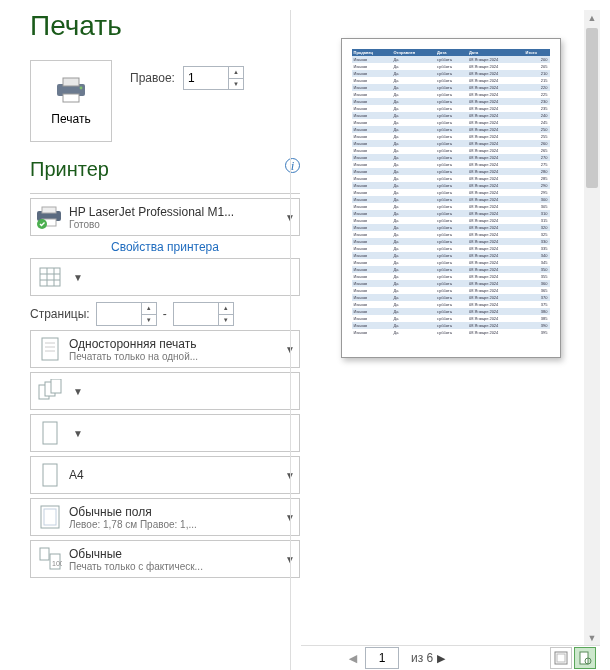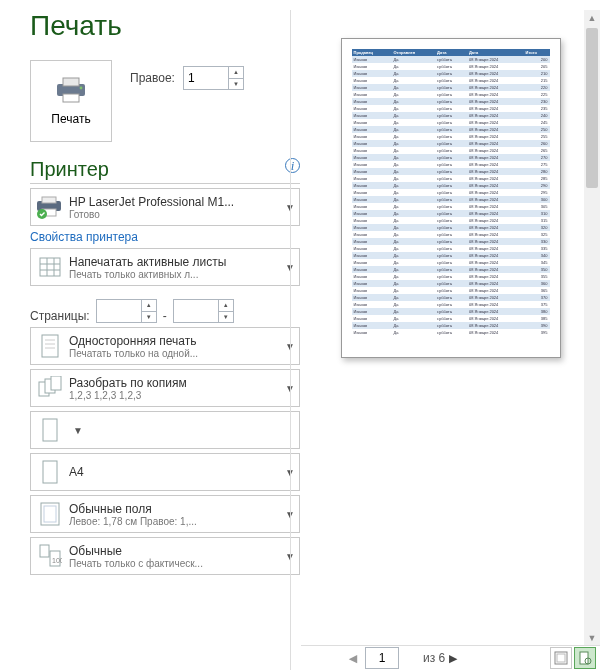--- a/index.html
+++ b/index.html
@@ -12,32 +12,32 @@
   .print-btn{width:80px;height:80px;border:1px solid #c8c8c8;background:#fff;display:flex;flex-direction:column;align-items:center;justify-content:center;cursor:pointer}
   .print-btn .lbl{margin-top:8px;color:#000}
   .copies{display:flex;align-items:center;margin-left:18px;margin-top:6px}
   .copies label{margin-right:8px}
   .spinner{display:flex;align-items:stretch;border:1px solid #aeb6bf;height:22px}
   .spinner input{border:none;width:36px;padding:0 4px;font-size:12px;outline:none}
   .spinner .btns{display:flex;flex-direction:column;width:14px;border-left:1px solid #aeb6bf}
   .spinner .btns span{flex:1;display:flex;align-items:center;justify-content:center;font-size:6px;color:#555;cursor:pointer}
   .spinner .btns span:first-child{border-bottom:1px solid #aeb6bf}
 
-  h2{font-size:20px;font-weight:400;color:#1a5a1a;margin:16px 0 4px 0;border-bottom:1px solid #ccc;padding-bottom:2px;position:relative}
+  h2{font-size:20px;font-weight:400;color:#1a5a1a;margin:16px 0 4px 0;border-bottom:1px solid #ccc;padding-bottom:12px;position:relative}
   .info-icon{position:absolute;right:0;top:0;color:#3a7abd;font-size:13px;border:1px solid #3a7abd;border-radius:50%;width:13px;height:13px;line-height:13px;text-align:center;font-style:italic;font-family:serif;cursor:pointer}
 
   .combo{display:flex;align-items:center;border:1px solid #c8c8c8;background:#fff;margin-top:4px;height:36px;cursor:pointer}
   .combo .ic{width:38px;display:flex;align-items:center;justify-content:center;flex:0 0 38px}
   .combo .txt{flex:1;overflow:hidden;padding:2px 0}
   .combo .txt .t1{font-size:12px;color:#333;white-space:nowrap;overflow:hidden;text-overflow:ellipsis}
   .combo .txt .t2{font-size:10px;color:#777;white-space:nowrap;overflow:hidden;text-overflow:ellipsis}
   .combo .dd{width:18px;text-align:center;color:#555;font-size:10px}
 
-  .link{color:#1f6cbf;text-align:left;margin-top:4px;cursor:pointer}
-  .pages-row{display:flex;align-items:flex-end;margin-top:13px}
+  .link{color:#1f6cbf;text-align:center;margin-top:4px;cursor:pointer}
+  .pages-row{display:flex;align-items:center;margin-top:6px}
   .pages-row label{margin-right:6px}
   .sep{margin:0 6px}
 
   
   .preview-wrap{flex:1;border-left:1px solid #ddd;margin-left:-10px;padding-left:10px;display:flex;flex-direction:column}
   .preview-body{flex:1;display:flex;align-items:flex-start;justify-content:center;padding-top:28px;position:relative}
   .page{width:220px;height:320px;background:#fff;border:1px solid #999;box-shadow:2px 3px 6px rgba(0,0,0,.25);padding:10px;box-sizing:border-box}
   .page table{width:100%;border-collapse:collapse;font-size:4px;color:#334}
   .page th{background:#3b6ea5;color:#fff;text-align:left;padding:1px 2px}
   .page td{padding:1px 2px;white-space:nowrap;overflow:hidden}
@@ -45,21 +45,21 @@
   .page tr:nth-child(odd) td{background:#fff}
 
   .vscroll{position:absolute;right:0;top:0;width:16px;bottom:24px;background:#f1f1f1;display:flex;flex-direction:column;align-items:center}
   .vscroll .arr{height:16px;width:100%;display:flex;align-items:center;justify-content:center;color:#888;font-size:9px;cursor:pointer}
   .vscroll .thumb{flex:0 0 160px;width:12px;background:#c9c9c9;margin:2px 0;border-radius:2px}
 
   .nav{height:24px;display:flex;align-items:center;border-top:1px solid #ddd;padding:0 4px 0 44px;position:relative}
   .nav .arrBtn{width:16px;text-align:center;color:#999;font-size:11px;cursor:pointer}
   .nav .arrBtn.active{color:#444}
   .nav input{width:28px;height:18px;border:1px solid #aeb6bf;text-align:center;font-size:12px;margin:0 4px}
-  .nav .of{margin-left:20px;color:#555}
+  .nav .of{margin-left:8px;color:#555}
   .nav .spacer{flex:1}
   .nav .zoomBtn{width:20px;height:20px;border:1px solid #c8c8c8;margin-left:2px;display:flex;align-items:center;justify-content:center;cursor:pointer}
   .nav .zoomBtn.on{background:#cde8cd;border-color:#5aa65a}
 
   svg{display:block}
 </style>
 </head>
 <body>
 
 <div class="root">
@@ -116,24 +116,20 @@
     <div class="combo">
       <span class="ic">
         <svg width="24" height="22">
             <rect x="2" y="2" width="20" height="18" fill="#fff" stroke="#9aa"></rect>
             <line x1="2" y1="8" x2="22" y2="8" stroke="#9aa"></line>
             <line x1="2" y1="14" x2="22" y2="14" stroke="#9aa"></line>
             <line x1="9" y1="2" x2="9" y2="20" stroke="#9aa"></line>
             <line x1="16" y1="2" x2="16" y2="20" stroke="#9aa"></line>
           </svg>
       </span>
-      <div class="txt">
-        <div class="t1">Напечатать активные листы</div>
-        <div class="t2">Печать только активных л...</div>
-      </div>
       <span class="dd">▼</span>
     </div>
 
     <div class="pages-row">
       <label>Страницы:</label>
       <div class="spinner">
         <input value="" style="">
         <div class="btns">
             <span>▲</span>
             <span>▼</span>
@@ -166,24 +162,20 @@
     </div>
 
     <div class="combo">
       <span class="ic">
           <svg width="26" height="24">
             <rect x="2" y="6" width="10" height="14" fill="#fff" stroke="#9aa"></rect>
             <rect x="8" y="3" width="10" height="14" fill="#fff" stroke="#9aa"></rect>
             <rect x="14" y="0" width="10" height="14" fill="#fff" stroke="#9aa"></rect>
           </svg>
         </span>
-      <div class="txt">
-          <div class="t1">Разобрать по копиям</div>
-          <div class="t2">1,2,3   1,2,3   1,2,3</div>
-        </div>
       <span class="dd">▼</span>
     </div>
 
     <div class="combo">
       <span class="ic">
           <svg width="20" height="26">
             <rect x="3" y="2" width="14" height="22" fill="#fff" stroke="#9aa"></rect>
           </svg>
         </span>
       <span class="dd">▼</span>

